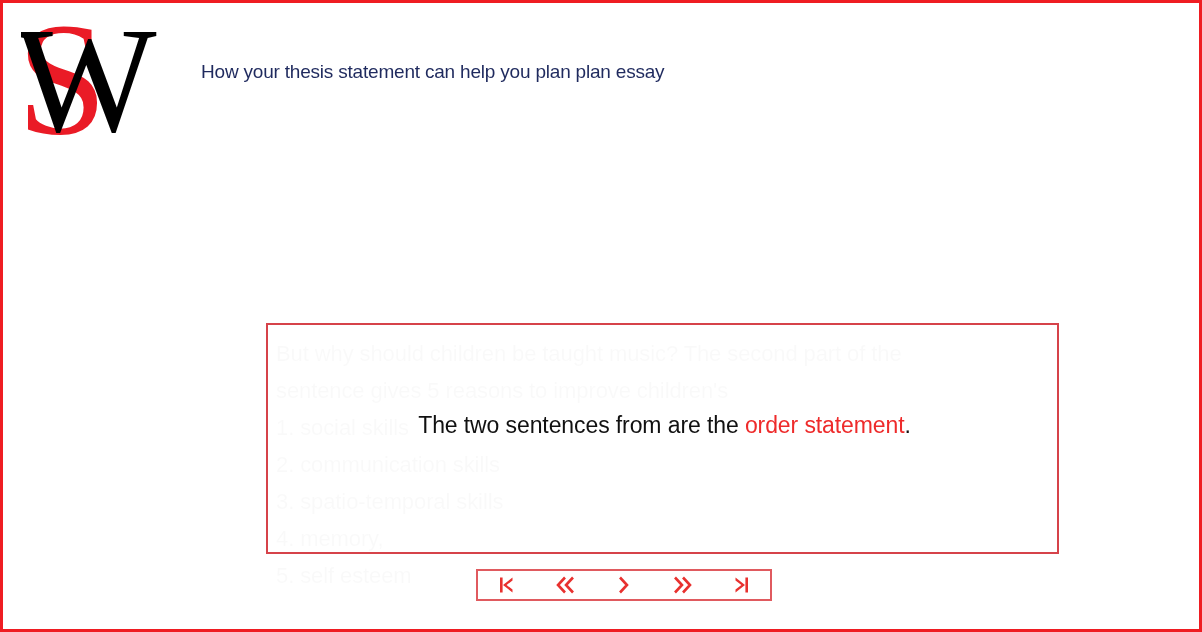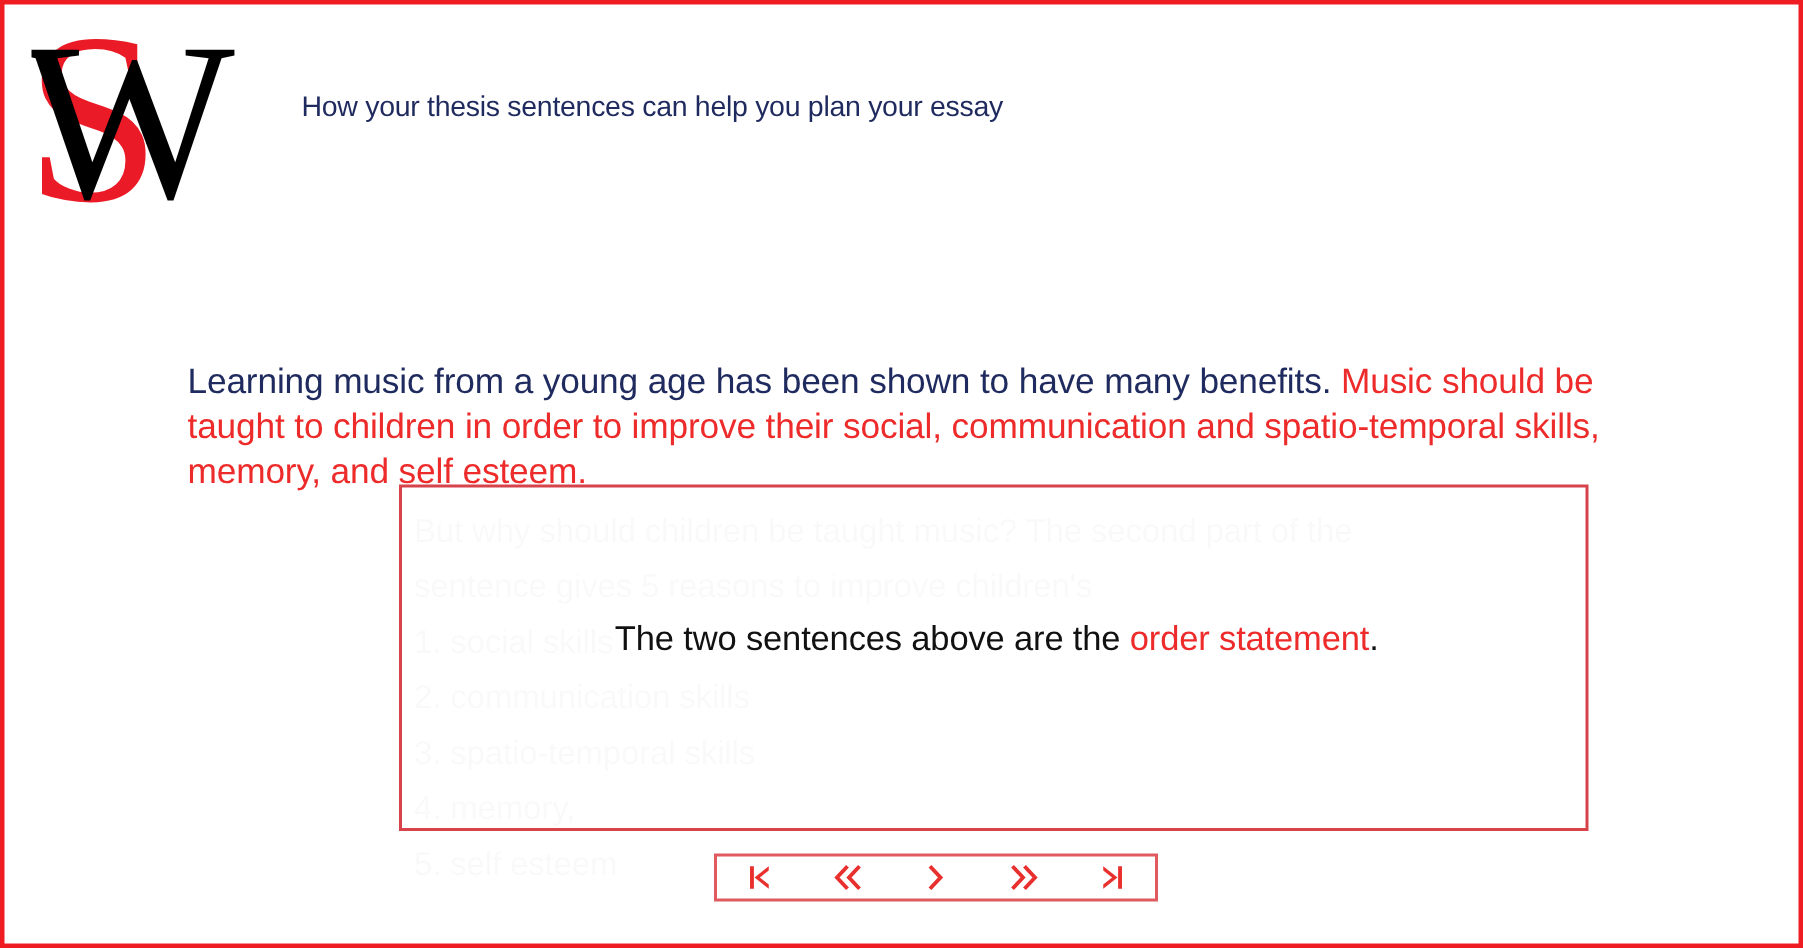--- a/index.html
+++ b/index.html
@@ -158,40 +158,39 @@
   <div class="header">
 
     <div class="logo">
       <svg width="175" height="180" viewBox="0 0 175 180" xmlns="http://www.w3.org/2000/svg">
         <text x="-4" y="122" font-family="'Liberation Serif', serif" font-size="162" fill="#ea1b26">S</text>
         <text x="-6" y="120" font-family="'Liberation Serif', serif" font-size="150" fill="#000000">W</text>
       </svg>
     </div>
 
     <div class="title-block">
-      <div class="subtitle">How your thesis sentences can help you plan your essay</div>
+      <div class="subtitle">How your thesis statement can help you plan plan essay</div>
     </div>
 
   </div>
 
-  <p class="lead"><span>Learning music from a young age has been shown to have many benefits. </span><span class="thesis">Music should be taught to children in order to improve their social, communication and spatio-temporal skills, memory, and self esteem.</span></p>
 
   <div class="frame">
 
     <div class="ghost">
       <div>But why should children be taught music? The second part of the</div>
       <div>sentence gives 5 reasons  to improve children's</div>
       <div>1. social skills</div>
       <div>2. communication skills</div>
       <div>3. spatio-temporal skills</div>
       <div>4. memory,</div>
       <div>5. self esteem</div>
     </div>
 
-    <div class="frame-text"><span>The two sentences above are the </span><span class="hl">order statement</span><span>.</span></div>
+    <div class="frame-text"><span>The two sentences from are the </span><span class="hl">order statement</span><span>.</span></div>
 
   </div>
 
   <div class="navbar">
 
     <button class="navbtn">
       <span>
         <svg width="22" height="22" viewBox="0 0 22 22" xmlns="http://www.w3.org/2000/svg">
           <rect x="4" y="3.5" width="2.6" height="15" fill="#e8312f"></rect>
           <path d="M16.5 3.5 L7.0 11 L16.5 18.5 L16.5 15.6 L10.6 11 L16.5 6.4 Z" fill="#e8312f"></path>

